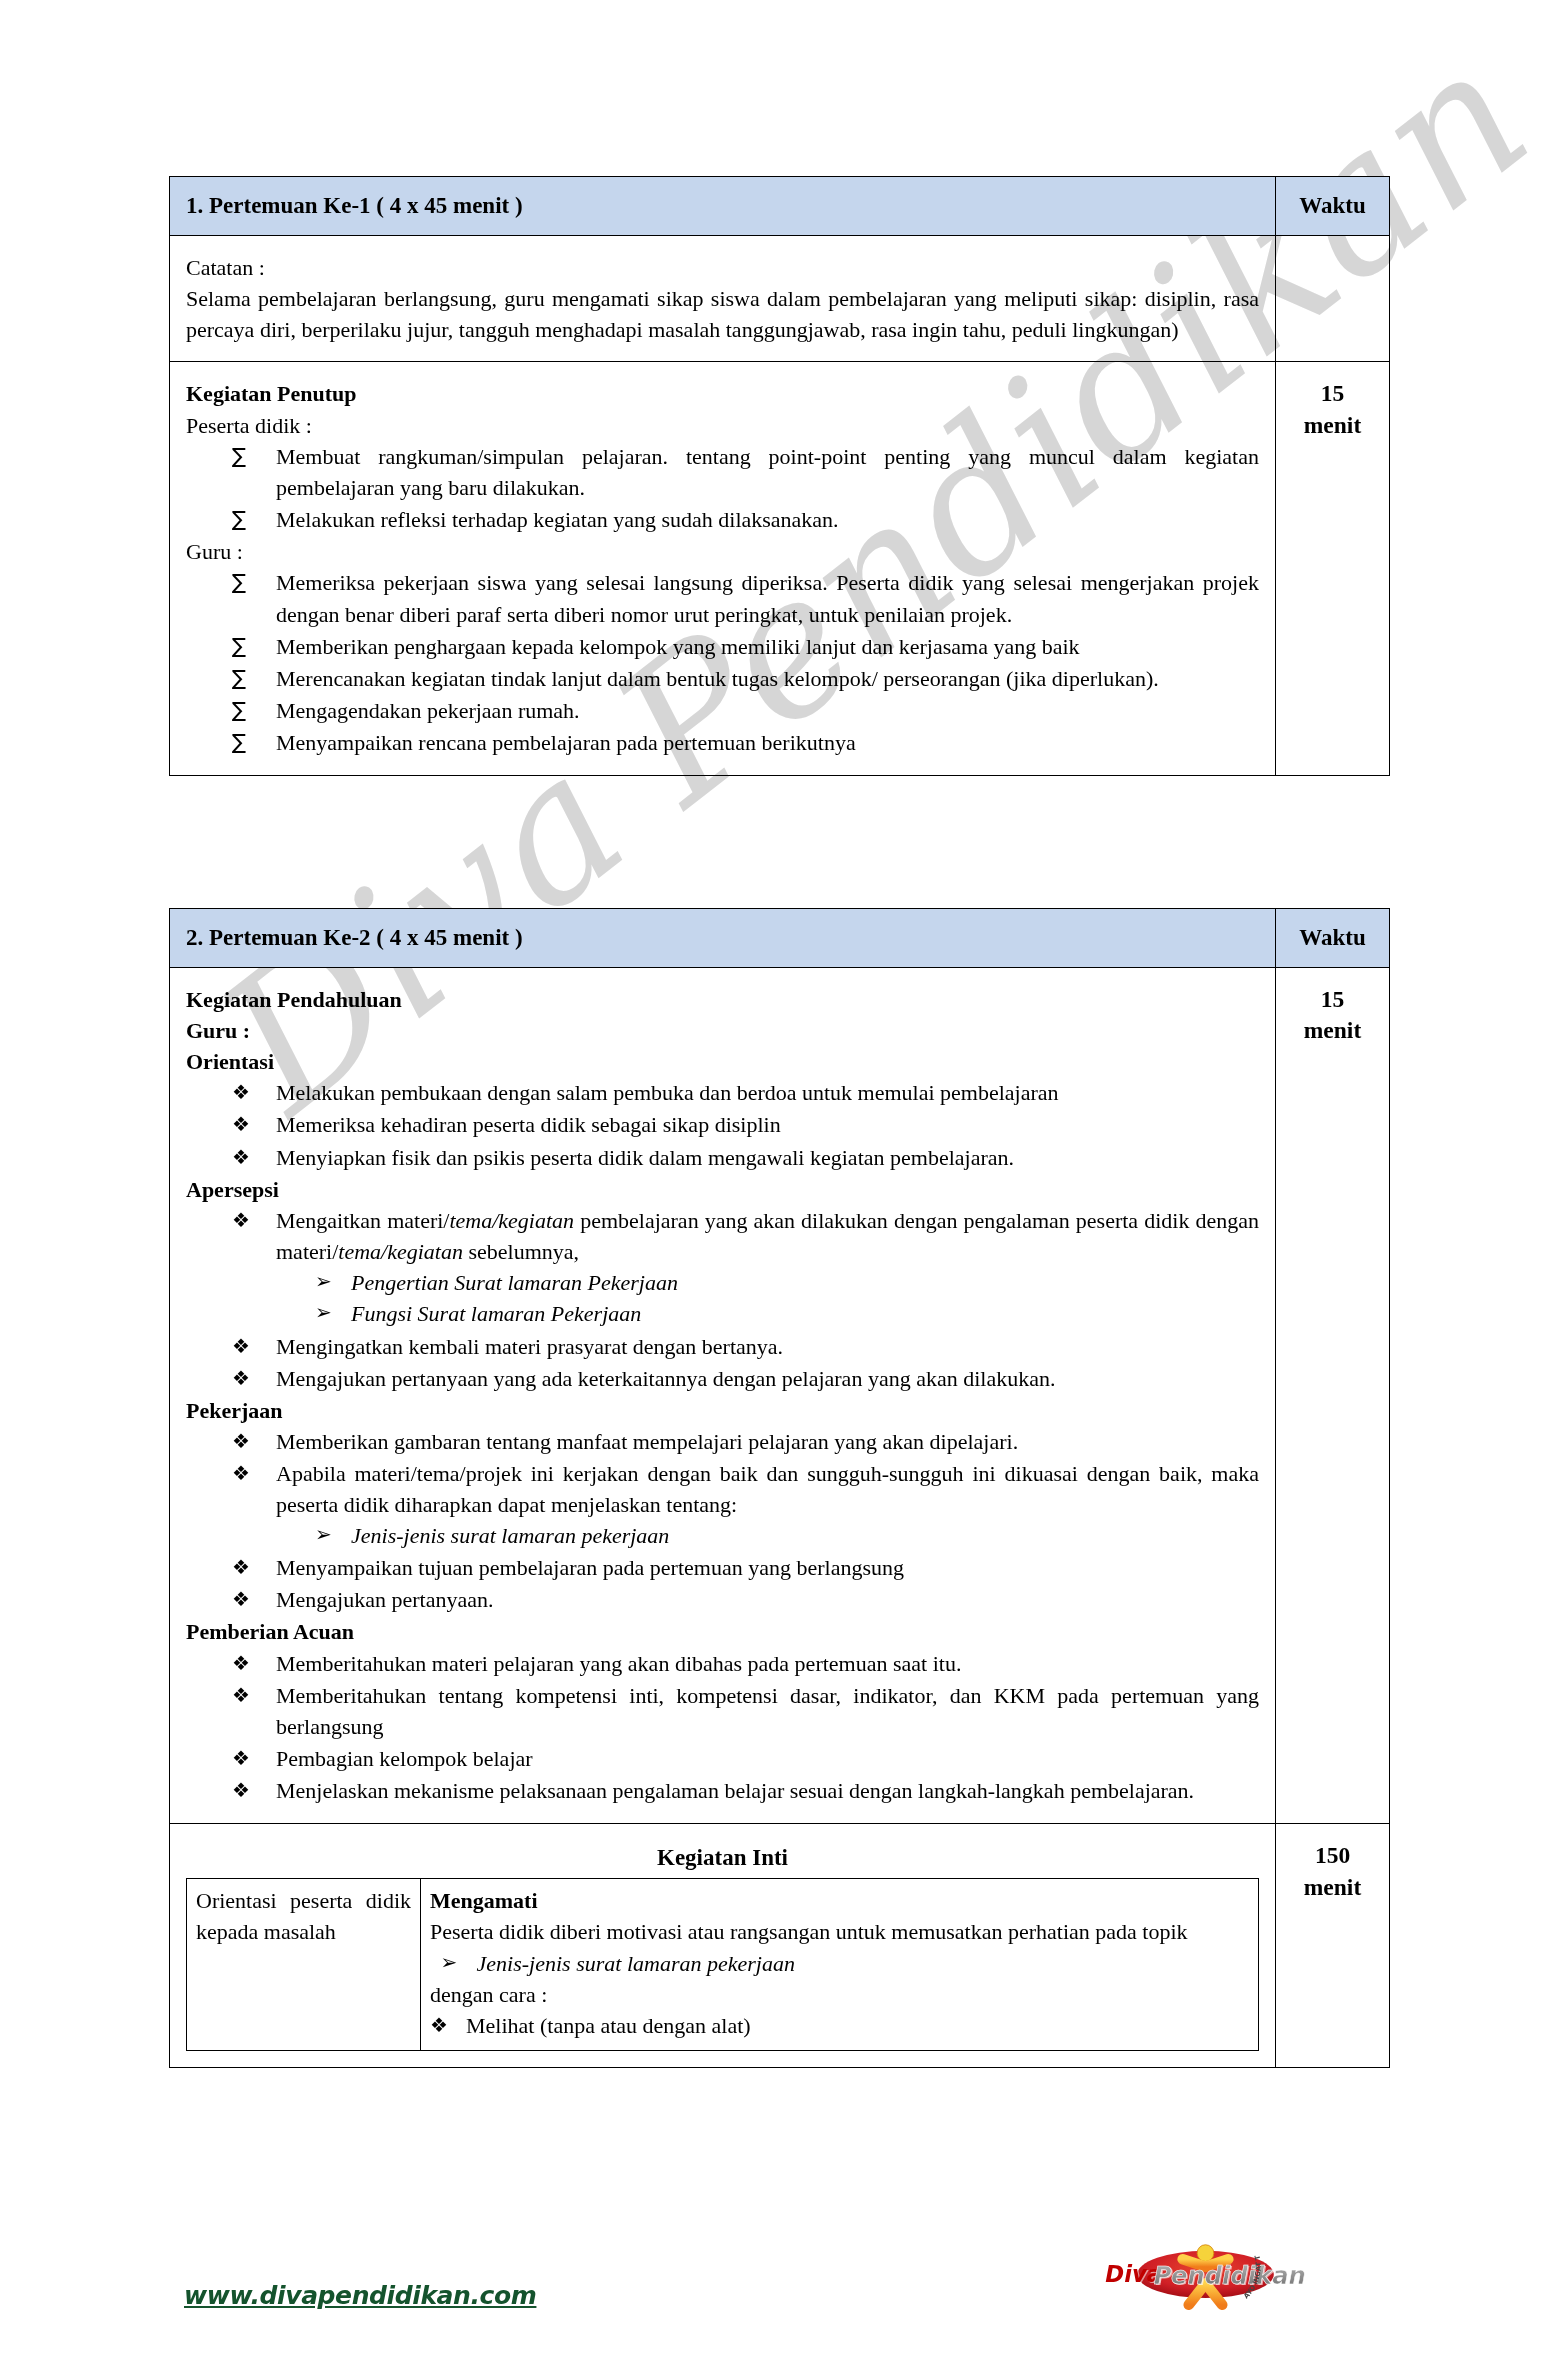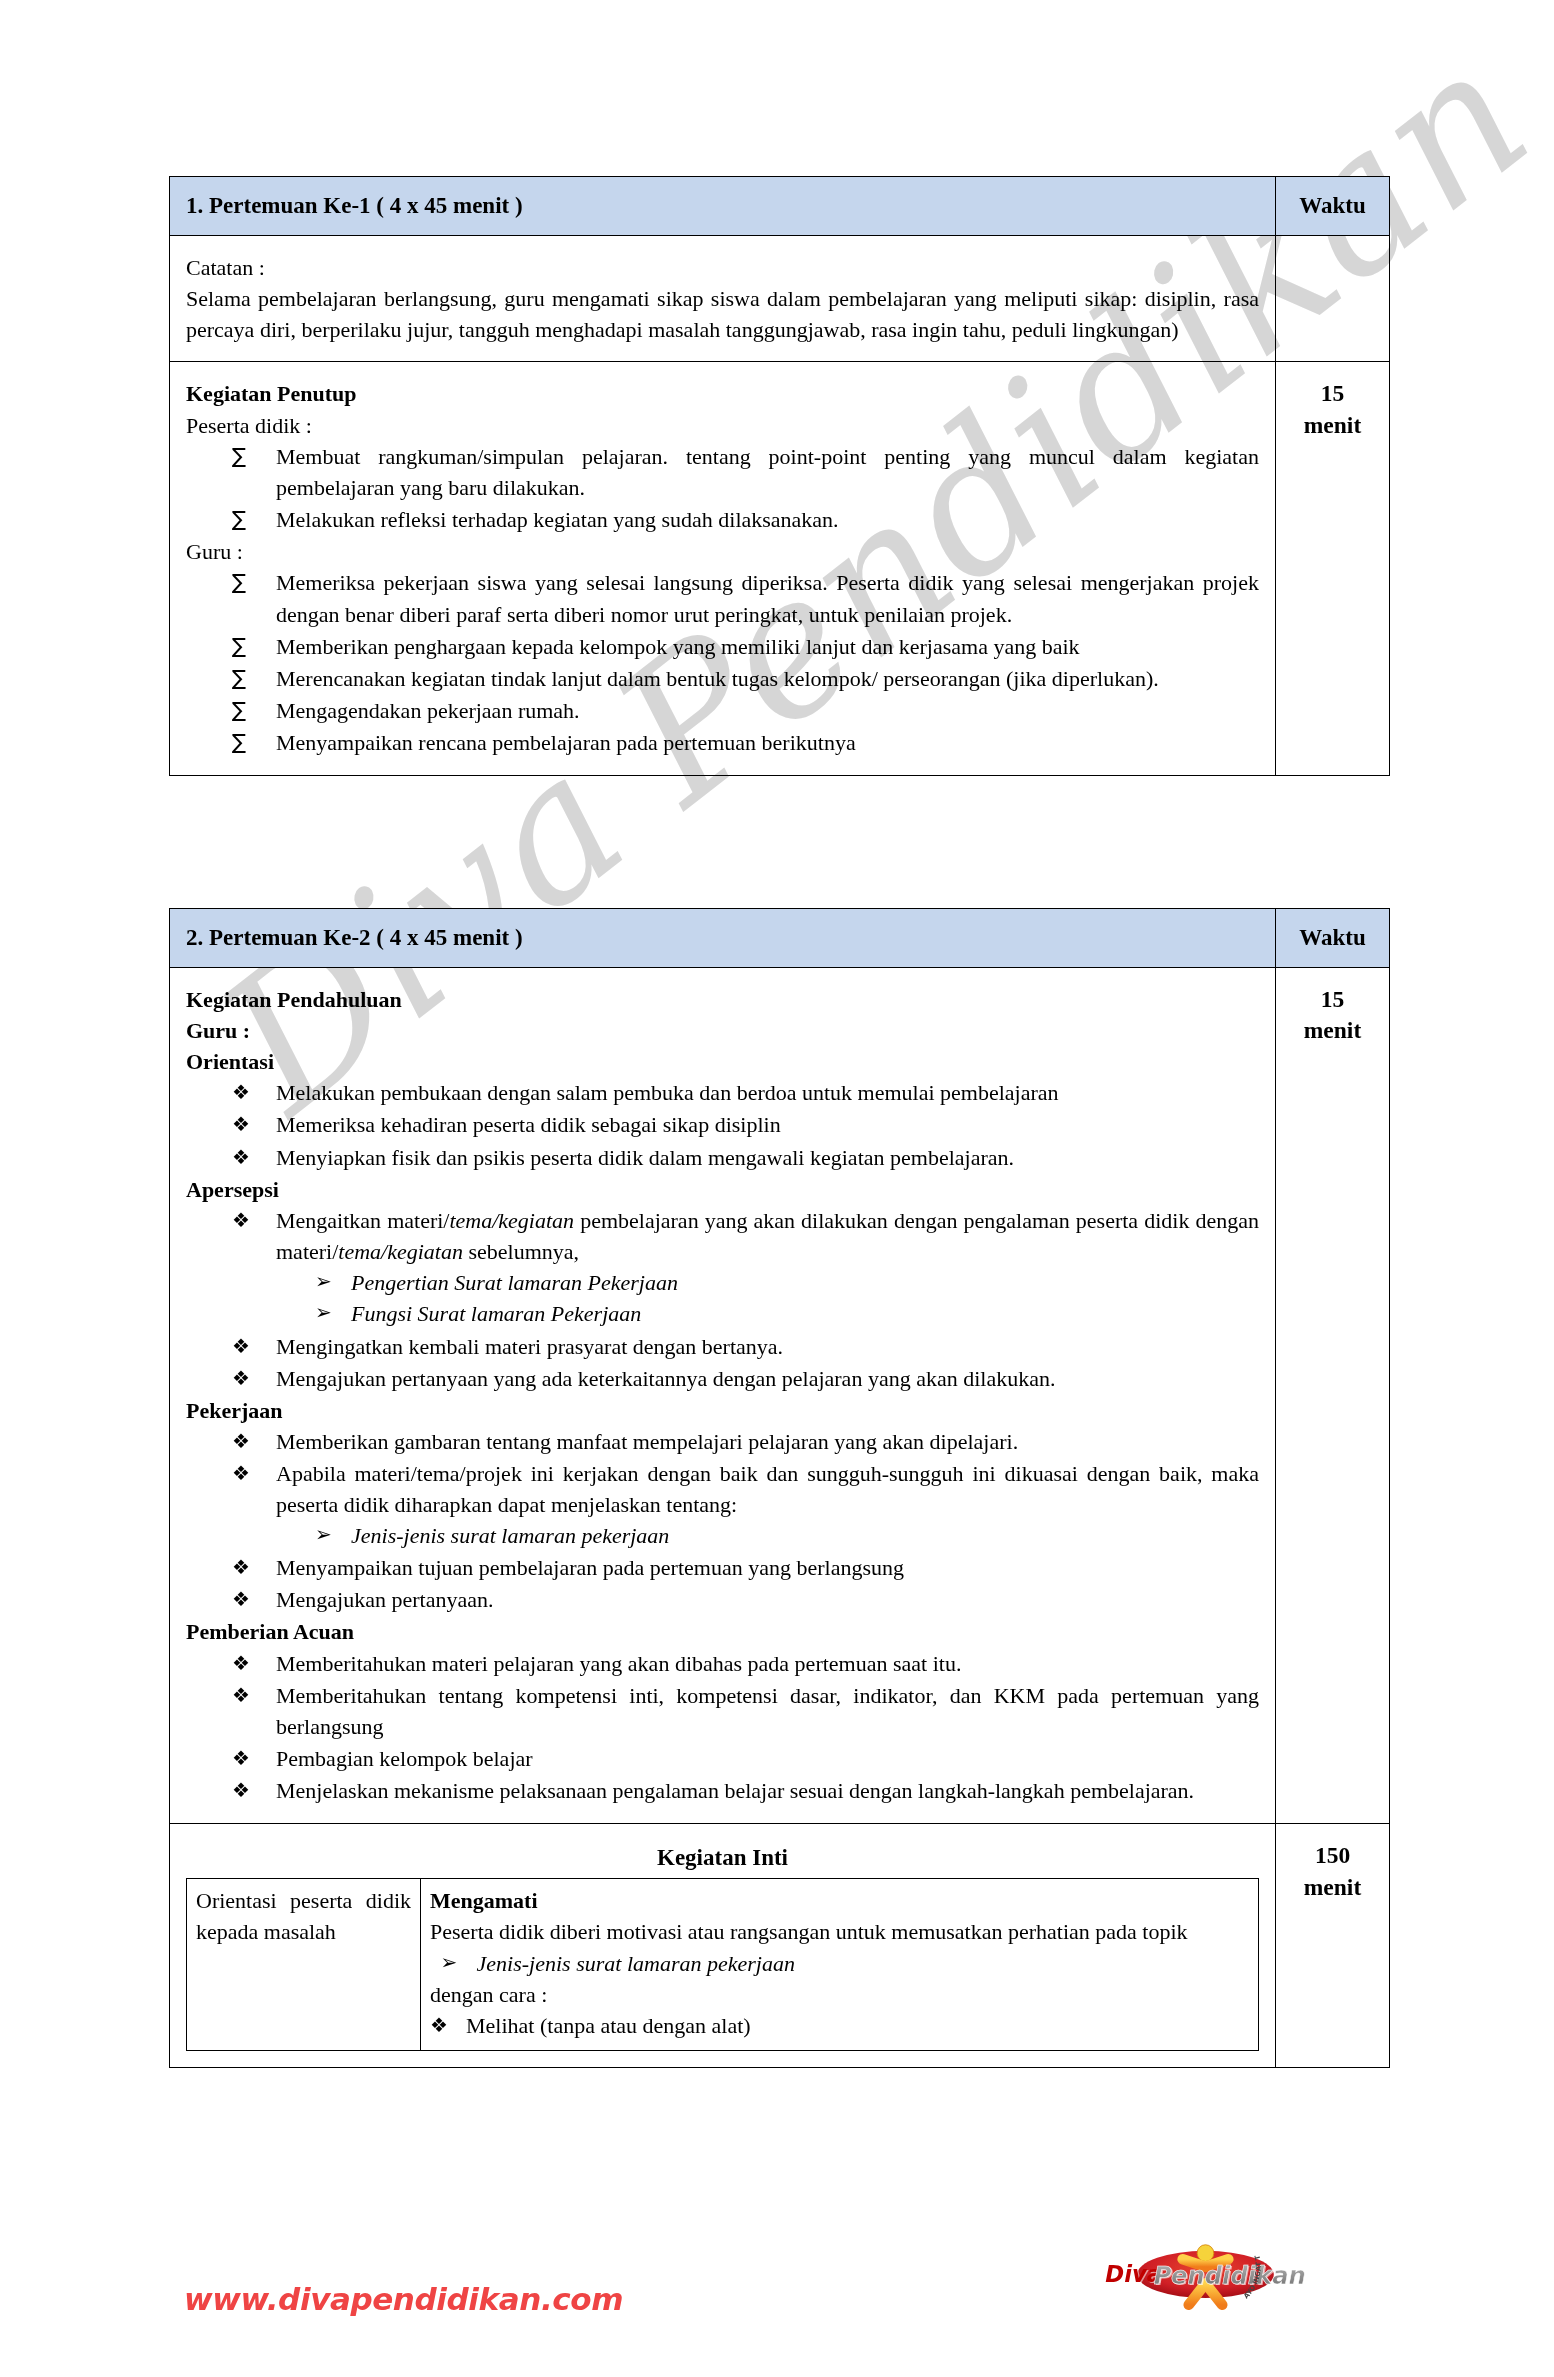--- a/index.html
+++ b/index.html
@@ -176,24 +176,25 @@
   .col-sintak { width: 234px; }
 
   
   .footer-url {
     position: absolute;
     left: 184px;
     top: 2281px;
     font-family: "DejaVu Sans", sans-serif;
     font-style: italic;
     font-weight: bold;
-    font-size: 31px;
-    color: #ef4444;
+    font-size: 25px;
+    color: #14532d;
     letter-spacing: -0.4px;
     z-index: 3;
+    text-decoration: underline;
   }
   .logo {
     position: absolute;
     left: 1093px;
     top: 2241px;
     width: 228px;
     height: 85px;
     z-index: 3;
   }
 </style>

